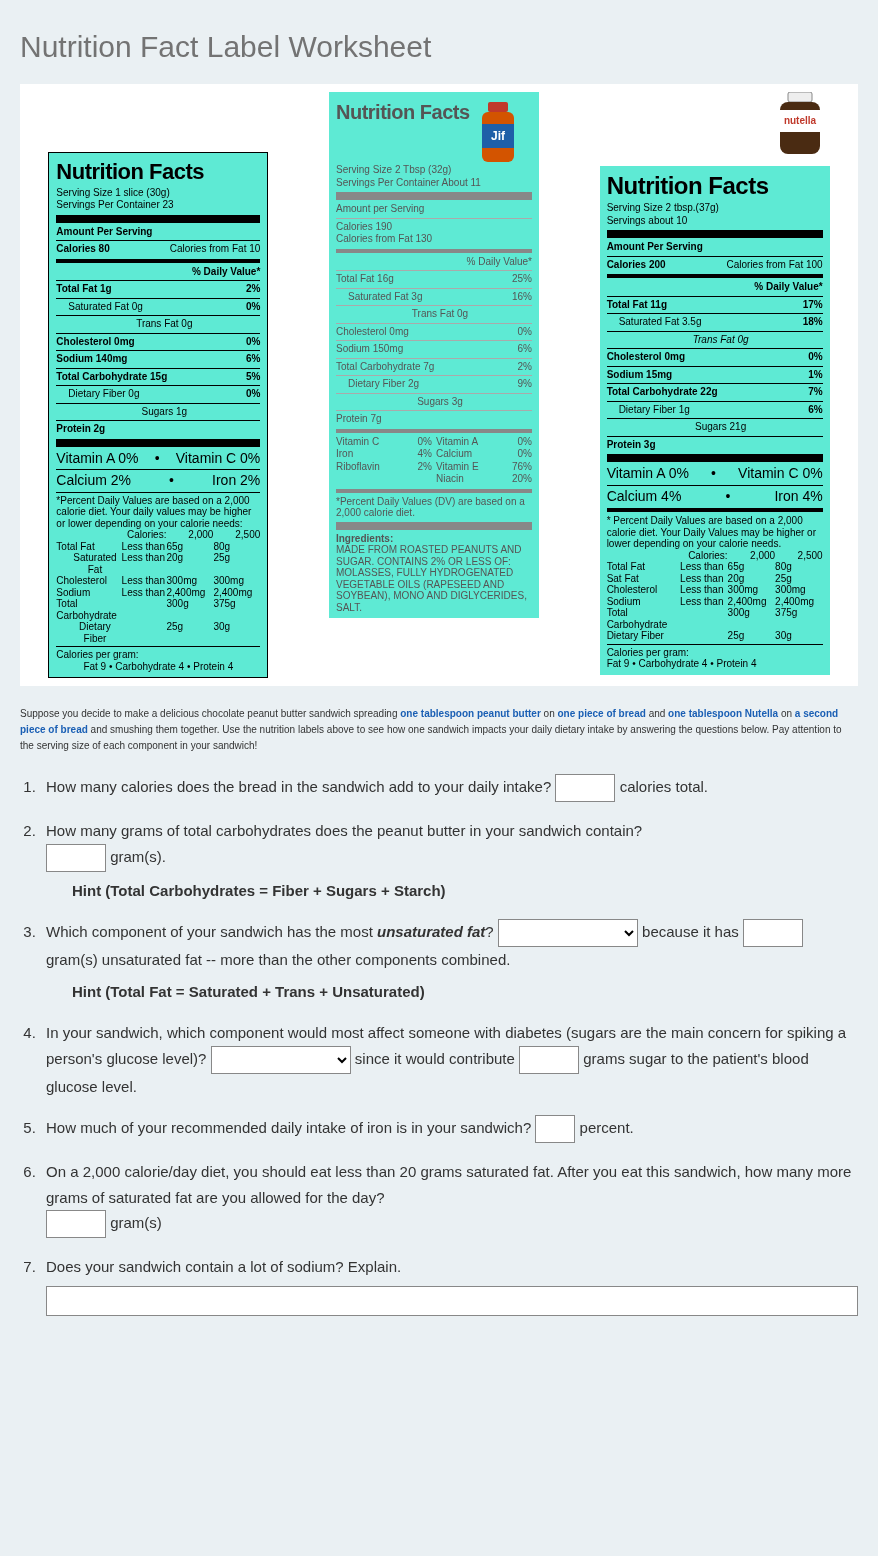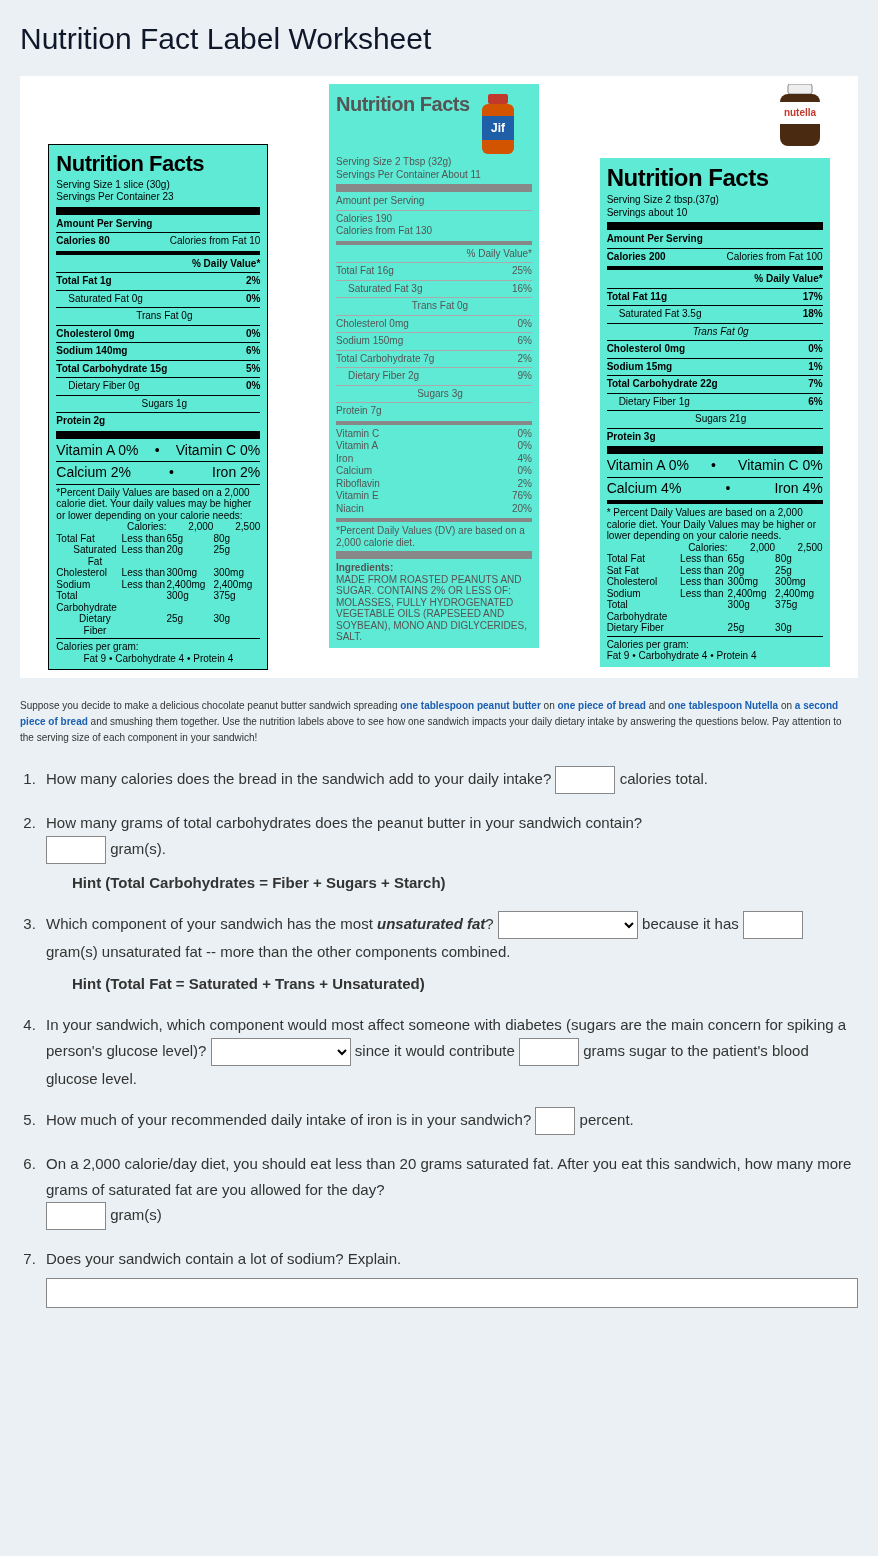--- a/index.html
+++ b/index.html
@@ -6,23 +6,23 @@
   body {
     margin: 0;
     padding: 20px;
     background: #eaf0f3;
     font-family: Arial, Helvetica, sans-serif;
     width: 878px;
     color: #333;
   }
   h1 {
     font-weight: normal;
-    color: #0f172a;
+    color: #737373;
     font-size: 30px;
-    margin: 2px 0 20px 0;
+    margin: 10px 0 20px 0;
   }
   .labels-row {
     display: flex;
     gap: 20px;
     align-items: flex-start;
     margin-bottom: 20px;
     background: #fff;
     padding: 8px;
     justify-content: space-around;
   }
@@ -66,21 +66,21 @@
   }
   input[type=text].long {
     width: 100%; height: 30px; border: 1px solid #888; background:#fff;
     font-size:14px; padding:2px 6px; display:block; margin-top:6px;
   }
   select {
     height: 28px; border:1px solid #888; background:#fff; font-size:14px;
     vertical-align:middle; min-width:140px;
   }
   .hint { font-weight:bold; margin-left:26px; margin-top:6px;}
-  .grid2 {display:grid;grid-template-columns:1fr;font-size:10px;gap:0 4px;}
+  .grid2 {display:grid;grid-template-columns:1fr 1fr;font-size:10px;gap:0 4px;}
 </style>
 </head>
 <body>
 
 <h1>Nutrition Fact Label Worksheet</h1>
 
 <div class="labels-row">
 
   <div class="nlabel" style="margin-top:60px">
     <div class="title">Nutrition Facts</div>

